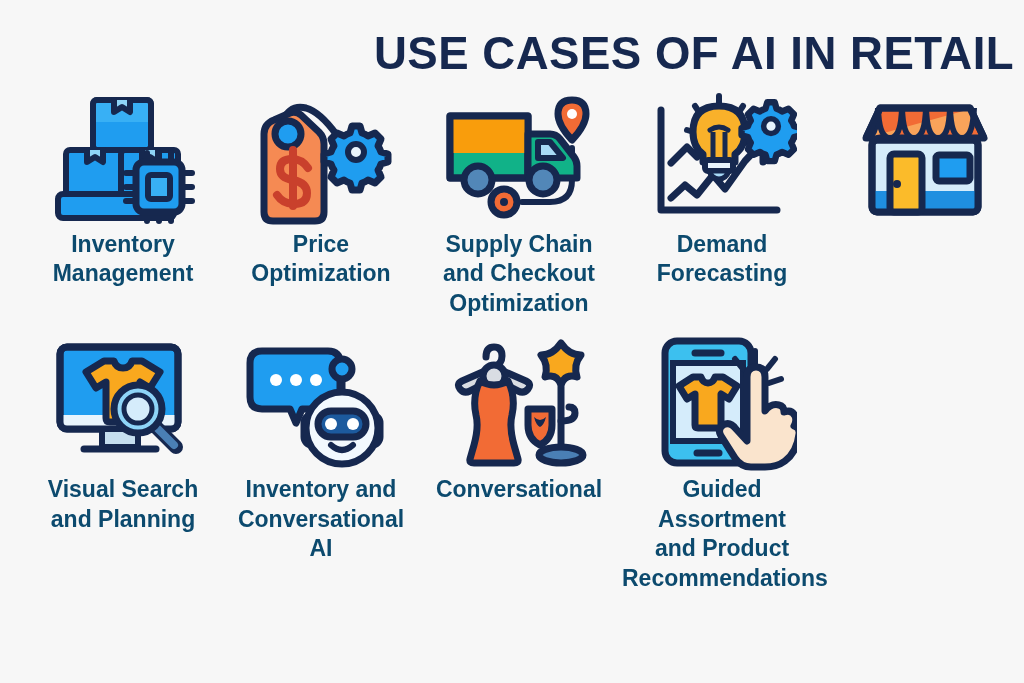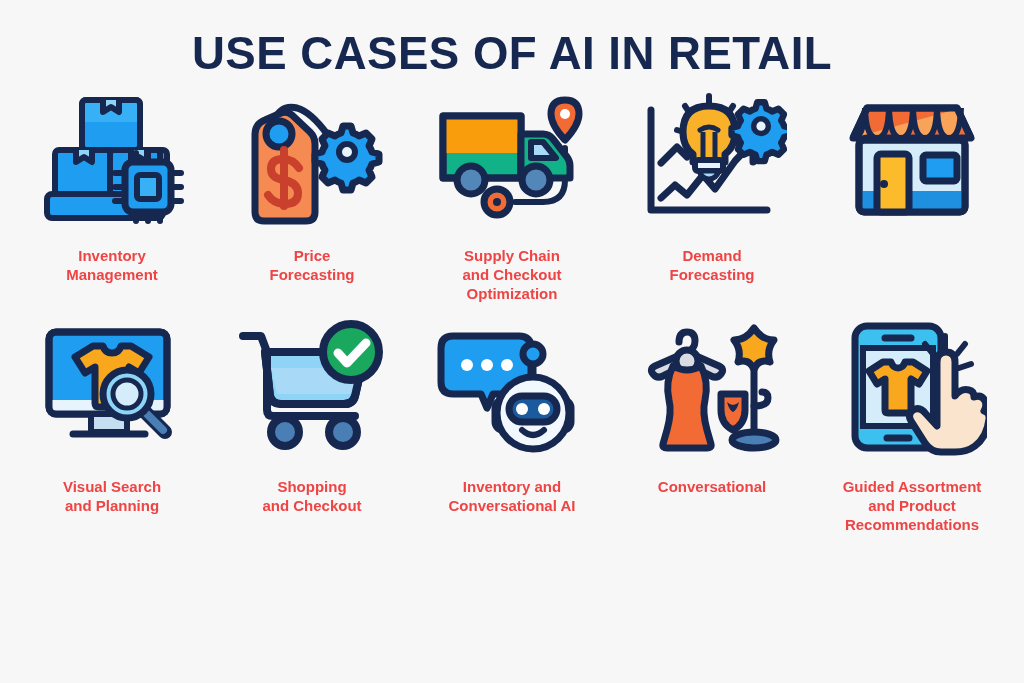--- a/index.html
+++ b/index.html
@@ -13,21 +13,21 @@
     font-family: "Liberation Sans", sans-serif;
     color: #16284f;
   }
   .poster {
     position: relative;
     width: 1024px;
     height: 683px;
     background: #f7f7f7;
     display: flex;
     flex-direction: column;
-    align-items: center;
+    align-items: flex-end;
   }
   .title {
     font-size: 47px;
     font-weight: bold;
     letter-spacing: 0.5px;
     color: #16284f;
     text-align: center;
     margin-top: 29px;
     line-height: 1;
     transform: scaleX(0.97);
@@ -49,26 +49,26 @@
   }
   .icon-box {
     width: 150px;
     height: 140px;
     display: flex;
     align-items: center;
     justify-content: center;
   }
   .icon-box svg { display: block; }
   .label {
-    margin-top: 16px;
-    font-size: 15px;
+    margin-top: 0;
+    font-size: 23px;
     font-weight: bold;
     line-height: 1.28;
     text-align: center;
-    color: #ef4444;
+    color: #0c4a6e;
     max-width: 200px;
     white-space: pre-line;
   }
   .row2 .icon-box { height: 145px; }
 </style>
 </head>
 <body>
 
 <div class="poster">
 
@@ -122,21 +122,21 @@
             <path d="M62 78 q-6 -9 -16 -9 q-12 0 -12 10 q0 9 13 11 q14 3 14 13 q0 11 -13 11 q-11 0 -17 -9"></path>
             <line x1="47" y1="60" x2="47" y2="116"></line>
           </g>
           <g transform="translate(110,64)">
             <path d="M-4 -28 h8 l2 7 a20 20 0 0 1 6 3 l7 -3 l6 6 l-3 7 a20 20 0 0 1 3 6 l7 2 v8 l-7 2 a20 20 0 0 1 -3 6 l3 7 l-6 6 l-7 -3 a20 20 0 0 1 -6 3 l-2 7 h-8 l-2 -7 a20 20 0 0 1 -6 -3 l-7 3 l-6 -6 l3 -7 a20 20 0 0 1 -3 -6 l-7 -2 v-8 l7 -2 a20 20 0 0 1 3 -6 l-3 -7 l6 -6 l7 3 a20 20 0 0 1 6 -3 z" fill="#1f9df0" stroke="#16284f" stroke-width="7" stroke-linejoin="round"></path>
             <circle cx="0" cy="-2" r="8" fill="#e8f4fd" stroke="#16284f" stroke-width="6"></circle>
           </g>
         </svg>
       </div>
       <div class="label">Price
-Forecasting</div>
+Optimization</div>
     </div>
 
     <div class="cell">
       <div class="icon-box">
         <svg width="150" height="140" viewBox="0 0 150 140">
           <path d="M78 112 h28 q22 0 22 -22 v-32" fill="none" stroke="#16284f" stroke-width="6" stroke-linecap="round"></path>
           <path d="M6 26 h78 v62 H6 z" fill="#11b288" stroke="#16284f" stroke-width="7" stroke-linejoin="round"></path>
           <path d="M9 29 h72 v34 H9 z" fill="#f99d0c" stroke="none"></path>
           <path d="M6 26 h78 v62 H6 z" fill="none" stroke="#16284f" stroke-width="7" stroke-linejoin="round"></path>
           <path d="M84 44 h22 q6 0 10 5 l14 18 q3 4 3 9 v12 H84 z" fill="#11b288" stroke="#16284f" stroke-width="7" stroke-linejoin="round"></path>
@@ -213,37 +213,20 @@
           <line x1="104" y1="90" x2="128" y2="114" stroke="#16284f" stroke-width="14" stroke-linecap="round"></line>
           <line x1="104" y1="90" x2="126" y2="112" stroke="#4a7fb5" stroke-width="8" stroke-linecap="round"></line>
           <circle cx="90" cy="76" r="24" fill="#8ed4f7" stroke="#16284f" stroke-width="7"></circle>
           <circle cx="90" cy="76" r="14" fill="#d5ecfb" stroke="#16284f" stroke-width="5"></circle>
         </svg>
       </div>
       <div class="label">Visual Search
 and Planning</div>
     </div>
 
-    <div class="cell row2">
-      <div class="icon-box">
-        <svg width="150" height="140" viewBox="0 0 150 140">
-          <path d="M6 18 h18 l6 16" fill="none" stroke="#16284f" stroke-width="8" stroke-linecap="round" stroke-linejoin="round"></path>
-          <path d="M28 34 h100 l-10 44 q-2 8 -11 8 H44 q-9 0 -11 -8 z" fill="#8ed4f7" stroke="#16284f" stroke-width="8" stroke-linejoin="round"></path>
-          <path d="M34 50 h92 l-6 26 H40 z" fill="#a8daf7" stroke="none"></path>
-          <path d="M28 34 h100 l-10 44 q-2 8 -11 8 H44 q-9 0 -11 -8 z" fill="none" stroke="#16284f" stroke-width="8" stroke-linejoin="round"></path>
-          <path d="M30 36 v56 q0 6 6 6 h82" fill="none" stroke="#16284f" stroke-width="8" stroke-linecap="round" stroke-linejoin="round"></path>
-          <circle cx="48" cy="114" r="14" fill="#4a7fb5" stroke="#16284f" stroke-width="8"></circle>
-          <circle cx="106" cy="114" r="14" fill="#4a7fb5" stroke="#16284f" stroke-width="8"></circle>
-          <circle cx="114" cy="34" r="28" fill="#1aa85e" stroke="#16284f" stroke-width="8"></circle>
-          <path d="M101 35 l9 10 l19 -20" fill="none" stroke="#ffffff" stroke-width="9" stroke-linecap="round" stroke-linejoin="round"></path>
-        </svg>
-      </div>
-      <div class="label">Shopping
-and Checkout</div>
-    </div>
 
     <div class="cell row2">
       <div class="icon-box">
         <svg width="150" height="140" viewBox="0 0 150 140">
           <path d="M16 18 h66 q12 0 12 12 v34 q0 12 -12 12 H56 l-6 14 l-6 -14 H16 q-12 0 -12 -12 V30 q0 -12 12 -12 z" fill="#1f9df0" stroke="#16284f" stroke-width="7" stroke-linejoin="round"></path>
           <circle cx="30" cy="47" r="6" fill="#ffffff"></circle>
           <circle cx="50" cy="47" r="6" fill="#ffffff"></circle>
           <circle cx="70" cy="47" r="6" fill="#ffffff"></circle>
           <line x1="96" y1="46" x2="96" y2="64" stroke="#16284f" stroke-width="7" stroke-linecap="round"></line>
           <circle cx="96" cy="36" r="10" fill="#1f9df0" stroke="#16284f" stroke-width="7"></circle>

